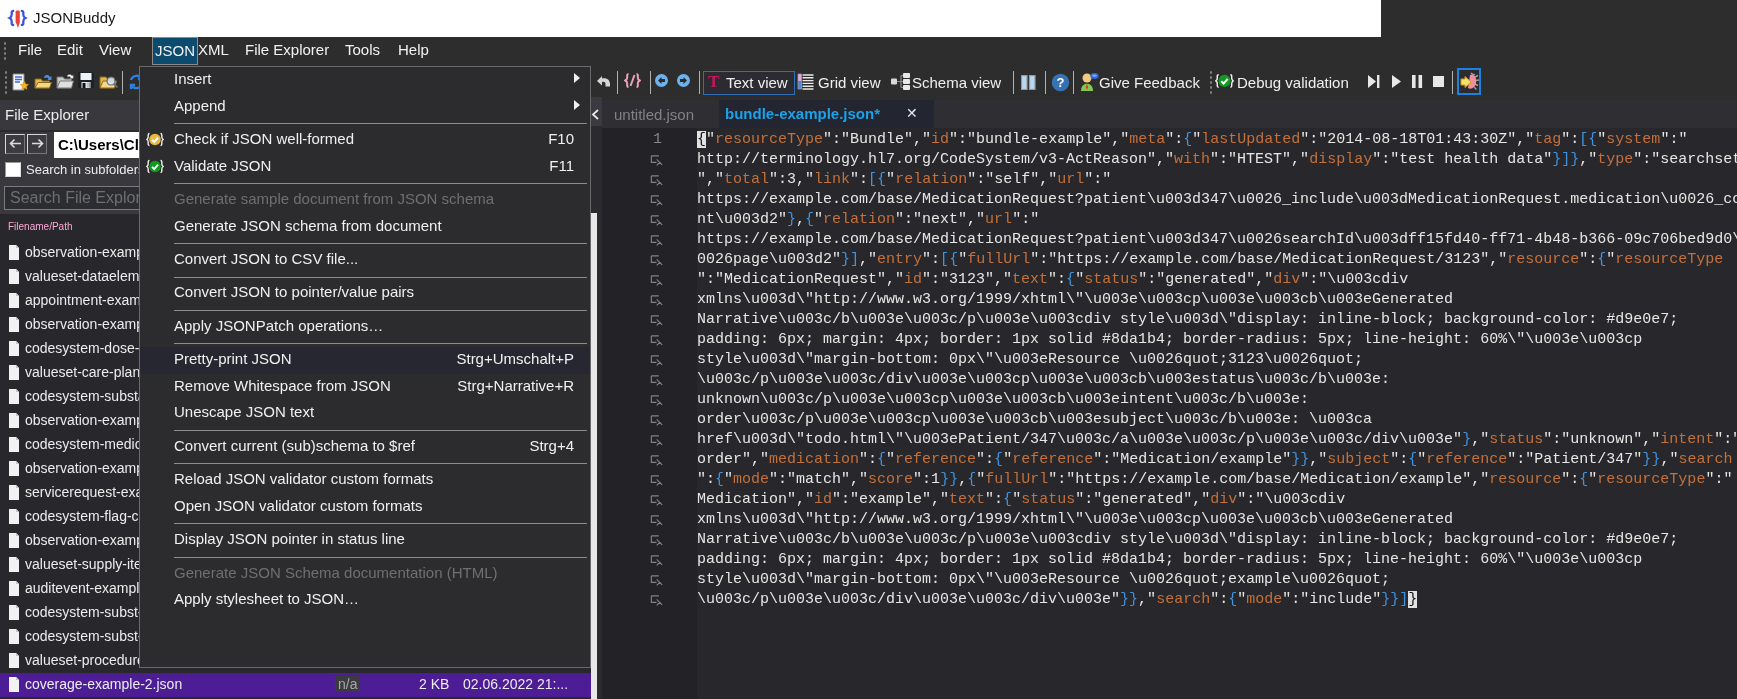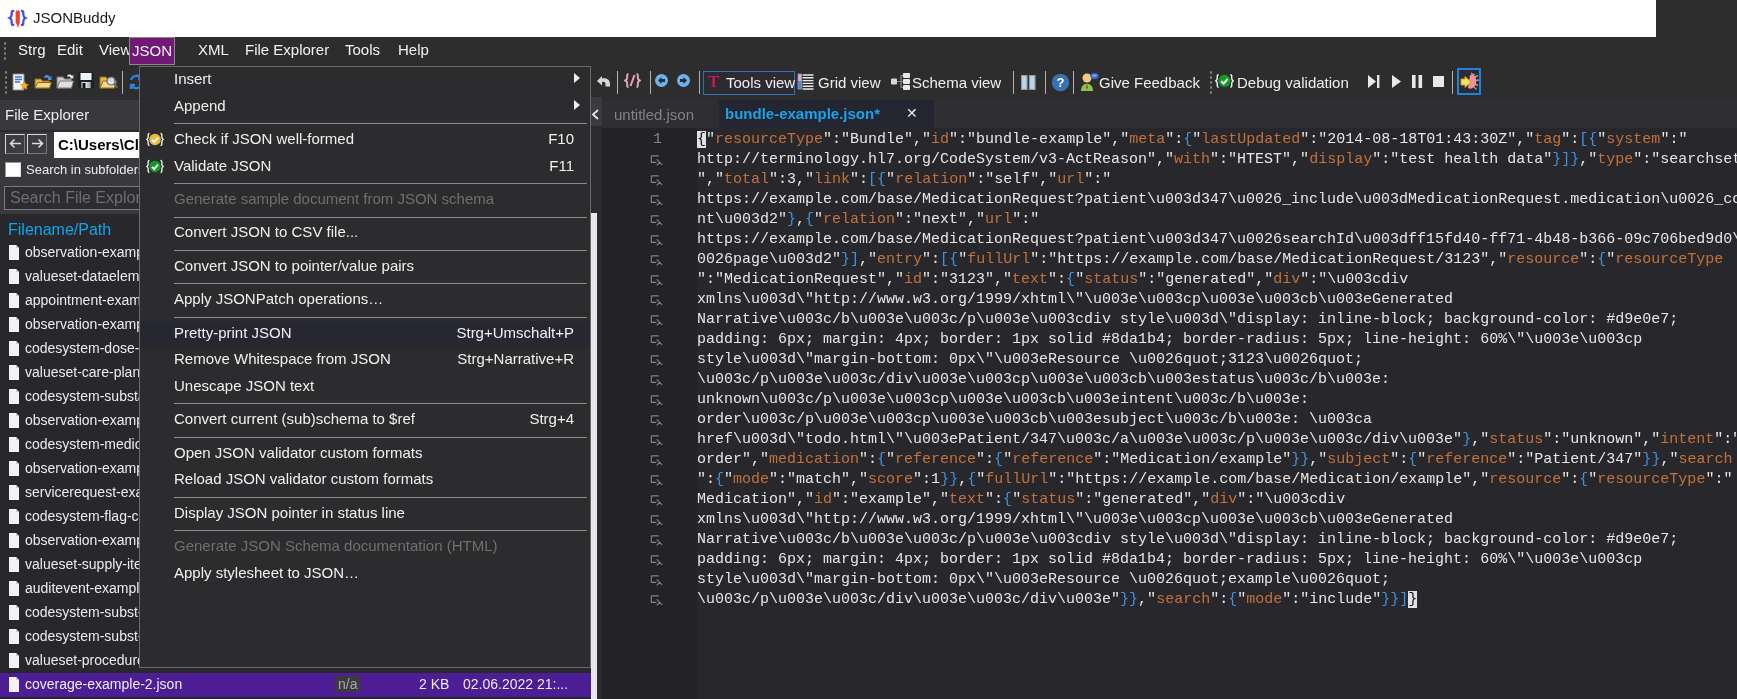--- a/index.html
+++ b/index.html
@@ -1,42 +1,42 @@
 <!DOCTYPE html>
 <html><head><meta charset="utf-8"><style>
 *{margin:0;padding:0;box-sizing:border-box}
 html,body{width:1737px;height:699px;overflow:hidden;background:#2d2d2d;font-family:"Liberation Sans",sans-serif}
 
-#title{position:absolute;left:0;top:0;width:1656px;height:37px;background:#ffffff;color:#1c1c1c}
+#title{position:absolute;left:0;top:0;width:1381px;height:37px;background:#ffffff;color:#1c1c1c}
 #title .logo{position:absolute;left:9px;top:7px}
 #title .tname{position:absolute;left:33px;top:9px;font-size:15px;color:#1a1a1a}
 
 #menubar{position:absolute;left:0;top:37px;width:1737px;height:28px;background:#2d2d2d;color:#f2f2f2;font-size:15px}
 #menubar .grip{position:absolute;left:3px;top:4px;width:4px;height:20px;background-image:radial-gradient(circle,#808080 1px,transparent 1.4px);background-size:4px 5px}
 #menubar span.mi{position:absolute;top:4px}
-#json-mi{position:absolute;left:129px;top:0px;width:46px;height:28px;border:1px solid #8a8a8a;background:#701a75;text-align:center;line-height:26px}
+#json-mi{position:absolute;left:152px;top:0px;width:46px;height:28px;border:1px solid #8a8a8a;background:#0c4a6e;text-align:center;line-height:26px}
 
 #toolbar{position:absolute;left:0;top:65px;width:1737px;height:35px;background:#2d2d2d;color:#f0f0f0;font-size:15px}
 .tsep{position:absolute;top:6px;width:1px;height:23px;background:#b0b0b0}
 .tgrip{position:absolute;top:5px;width:4px;height:25px;background-image:radial-gradient(circle,#808080 1px,transparent 1.4px);background-size:4px 5px}
 .ticon{position:absolute;top:8px}
 .tlabel{position:absolute;top:9px;color:#efefef}
 .tbtn{position:absolute;border:1px solid #2f6fb8;background:#2b2b31}
 
 #sidebar{position:absolute;left:0;top:100px;width:591px;height:599px;background:#39393d;color:#ececec}
 #fehead{position:absolute;left:0;top:4px;width:591px;height:26px;font-size:15px}
 #fehead .t{position:absolute;left:5px;top:2px}
 #sepline{position:absolute;left:0;top:30px;width:591px;height:2px;background:#2b2b2d}
 .navbtn{position:absolute;top:34px;width:20px;height:20px;background:#3c3c40;border-color:#d8d8d8 #777 #777 #d8d8d8;border-style:solid;border-width:1px;color:#e0e0e0;text-align:center;line-height:18px;font-size:14px}
 #pathbox{position:absolute;left:54px;top:32px;width:529px;height:26px;background:#ffffff;color:#000;font-size:15px;font-weight:700;padding:4px 4px;white-space:nowrap;overflow:hidden}
 #chk{position:absolute;left:5px;top:62px;width:16px;height:15px;background:#fff;border:1px solid #999;border-color:#999 #ddd #ddd #999}
 #chklbl{position:absolute;left:26px;top:62px;font-size:13px}
 #searchbox{position:absolute;left:4px;top:86px;width:581px;height:24px;background:#2c2c33;border:1px solid #7a7a80;color:#6f6f6f;font-size:16px;padding:2px 5px}
 #filelist{position:absolute;left:0;top:114px;width:591px;height:485px;background:#28282c}
-#filelist .hdr{position:absolute;left:8px;top:7px;font-size:16px;color:#0ea5e9}
+#filelist .hdr{position:absolute;left:8px;top:7px;font-size:10px;color:#f9a8d4}
 .frow{position:absolute;left:0;width:591px;height:24px;font-size:14px;color:#ececec}
 .frow .fi{position:absolute;left:8px;top:4px}
 .frow .fn{position:absolute;left:25px;top:3px;white-space:nowrap}
 
 #sbar{position:absolute;left:591px;top:100px;width:11px;height:599px;background:#2b2b2e}
 #sbar .thumb{position:absolute;left:0;top:113px;width:6px;height:486px;background:#e8e8e8}
 #collbtn{position:absolute;left:0;top:-3px;width:11px;height:29px;background:#3a3a40}
 #collbtn svg{position:absolute;left:0;top:12px}
 
 #editor{position:absolute;left:602px;top:100px;width:1135px;height:599px;background:#28282c}
@@ -72,21 +72,21 @@
 <g fill="none" stroke="#3c51e0" stroke-width="2.3" stroke-linecap="round">
 <path d="M8.2 8 C6.2 8 6.7 10 6.7 11.5 C6.7 13.5 6.2 14.3 4.7 15 C6.2 15.7 6.7 16.5 6.7 18.5 C6.7 20 6.2 22 8.2 22"></path>
 <path d="M16.8 8 C18.8 8 18.3 10 18.3 11.5 C18.3 13.5 18.8 14.3 20.3 15 C18.8 15.7 18.3 16.5 18.3 18.5 C18.3 20 18.8 22 16.8 22"></path>
 </g>
 <path d="M10.6 8.6 Q10.6 7.4 11.8 7.4 L13.6 7.4 Q14.8 7.4 14.8 8.6 L14.8 19.5 L12.9 25 L11.5 20.7 L10.6 19.8 Z" fill="#ee4136"></path>
 </svg>
     <span class="tname">JSONBuddy</span>
   </div>
 <div id="menubar">
     <div class="grip"></div>
-    <span class="mi" style="left:18px">Strg</span>
+    <span class="mi" style="left:18px">File</span>
     <span class="mi" style="left:57px">Edit</span>
     <span class="mi" style="left:99px">View</span>
     <span class="mi" style="left:198px">XML</span>
     <span class="mi" style="left:245px">File Explorer</span>
     <span class="mi" style="left:345px">Tools</span>
     <span class="mi" style="left:398px">Help</span>
     <div id="json-mi">JSON</div>
   </div>
 <div id="toolbar">
 <div class="tgrip" style="left:4px"></div>
@@ -138,21 +138,21 @@
       <circle cx="6.5" cy="6.5" r="6.5" fill="#6cb2ee"></circle>
       <path d="M6.5 3 L3 6.5 L6.5 10 L6.5 8 L10 8 L10 5 L6.5 5 Z" fill="#2a2a2a"></path>
     </svg>
     <svg class="ticon" style="left:677px;top:9px" width="13" height="13" viewBox="0 0 13 13">
       <circle cx="6.5" cy="6.5" r="6.5" fill="#6cb2ee"></circle>
       <path d="M6.5 3 L10 6.5 L6.5 10 L6.5 8 L3 8 L3 5 L6.5 5 Z" fill="#2a2a2a"></path>
     </svg>
 <div class="tsep" style="left:699px"></div>
 <div class="tbtn" style="left:703px;top:6px;width:92px;height:24px"></div>
 <span class="tlabel" style="left:708px;font-weight:bold;color:#c2175b;font-size:17px;top:7px;font-family:'Liberation Serif',serif">T</span>
-<span class="tlabel" style="left:726px">Tools view</span>
+<span class="tlabel" style="left:726px">Text view</span>
 <svg class="ticon" style="left:797px;top:8px" width="17" height="17" viewBox="0 0 17 17">
       <rect x="1" y="1" width="3.5" height="7.5" fill="#e2a8e0"></rect>
       <rect x="1" y="9" width="3.5" height="7" fill="#4a88d8"></rect>
       <g stroke="#e8e8e8" stroke-width="1.4">
         <path d="M5.5 2 h11 M5.5 4.8 h11 M5.5 7.6 h11 M5.5 10.4 h11 M5.5 13.2 h11 M5.5 16 h11"></path>
       </g>
       <path d="M1 1 h3.5 v15 h-3.5 z" fill="none" stroke="#9a9ab0" stroke-width=".8"></path>
     </svg>
     <span class="tlabel" style="left:818px">Grid view</span>
 <svg class="ticon" style="left:891px;top:8px" width="20" height="17" viewBox="0 0 20 17">
@@ -493,20 +493,23 @@
         <circle cx="9" cy="7.5" r="5.8" fill="#119a22"></circle>
         <path d="M6 7.8 l2.2 2.2 3.8-4.4" fill="none" stroke="#fff" stroke-width="1.9"></path>
       </svg>
       <span class="txt">Validate JSON</span>
       <span class="sc">F11</span>
     </div>
 <div class="msep"></div>
 <div class="mitem dis">
       <span class="txt">Generate sample document from JSON schema</span>
     </div>
+<div class="mitem ">
+      <span class="txt">Generate JSON schema from document</span>
+    </div>
 <div class="msep"></div>
 <div class="mitem ">
       <span class="txt">Convert JSON to CSV file...</span>
     </div>
 <div class="msep"></div>
 <div class="mitem ">
       <span class="txt">Convert JSON to pointer/value pairs</span>
     </div>
 <div class="msep"></div>
 <div class="mitem ">
@@ -524,24 +527,24 @@
 <div class="mitem ">
       <span class="txt">Unescape JSON text</span>
     </div>
 <div class="msep"></div>
 <div class="mitem ">
       <span class="txt">Convert current (sub)schema to $ref</span>
       <span class="sc">Strg+4</span>
     </div>
 <div class="msep"></div>
 <div class="mitem ">
+      <span class="txt">Reload JSON validator custom formats</span>
+    </div>
+<div class="mitem ">
       <span class="txt">Open JSON validator custom formats</span>
-    </div>
-<div class="mitem ">
-      <span class="txt">Reload JSON validator custom formats</span>
     </div>
 <div class="msep"></div>
 <div class="mitem ">
       <span class="txt">Display JSON pointer in status line</span>
     </div>
 <div class="msep"></div>
 <div class="mitem dis">
       <span class="txt">Generate JSON Schema documentation (HTML)</span>
     </div>
 <div class="mitem ">

